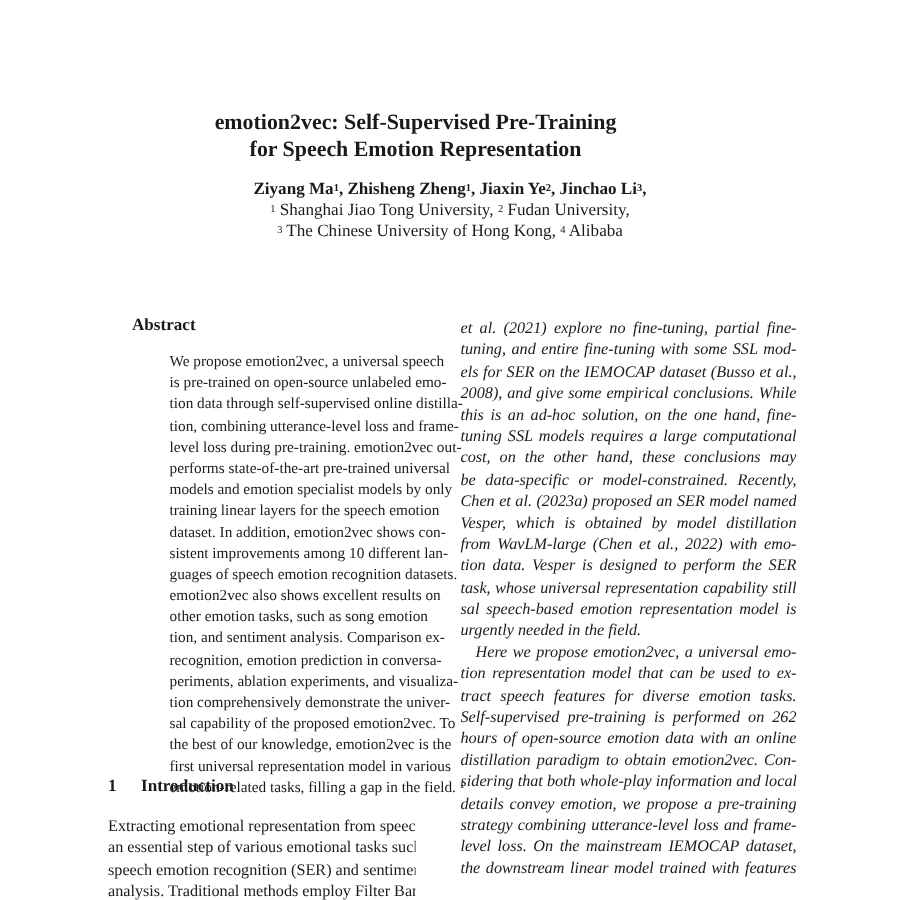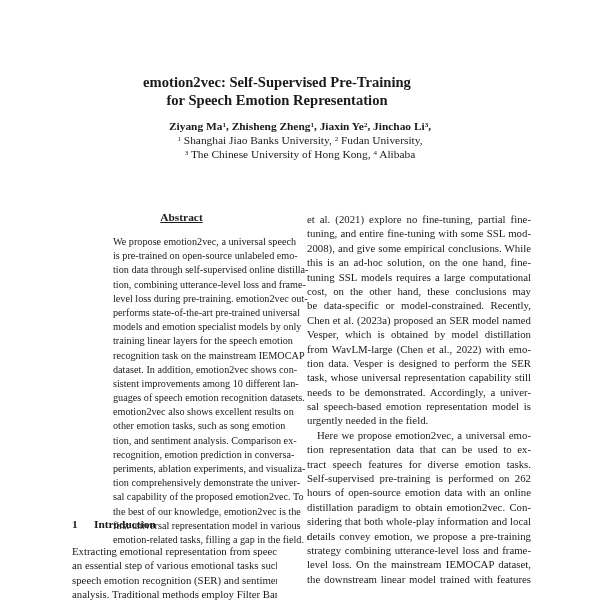--- a/index.html
+++ b/index.html
@@ -1,51 +1,51 @@
 <!DOCTYPE html>
 <html><head>
 <meta charset="utf-8">
 <style>
   html, body { margin:0; padding:0; background:#ffffff; }
   body { width:600px; height:600px; overflow:hidden; position:relative; font-family:"Liberation Serif", "DejaVu Serif", serif; color:#1a1a1a; }
   .title { position:absolute; left:0; width:554px; top:73px; text-align:center; font-weight:bold; font-size:14.6px; line-height:18px; }
   .authors { position:absolute; left:0; width:600px; top:119px; text-align:center; font-size:11.4px; line-height:14.2px; }
   .authors .names { font-weight:bold; }
   .authors sup { font-size:7px; vertical-align:top; position:relative; top:-1px; }
-  .abs-head { position:absolute; left:88px; width:187px; top:211px; text-align:center; font-weight:bold; font-size:11.4px;text-decoration:underline; }
+  .abs-head { position:absolute; left:88px; width:187px; top:211px; font-weight:bold; font-size:11.4px; }
   .abs-body { position:absolute; left:88px; width:187px; top:235px; font-size:10.2px; line-height:14.2px; text-align:justify; }
   .abs-body .ln { display:block; text-align:justify; text-align-last:justify; white-space:nowrap; height:14.2px;margin-left:25px; }
   .abs-body .ln.last { text-align-last:left; }
   .sec-head { position:absolute; left:72px; top:518px; font-weight:bold; font-size:11.4px; }
   .sec-head .num { display:inline-block; width:22px; }
   .col { position:absolute; font-size:10.8px; line-height:14.4px; }
   .col .ln { display:block; text-align:justify; text-align-last:justify; white-space:nowrap; height:14.4px; overflow:hidden; }
   .col .ln.last { text-align-last:left; }
   .col .ln.indent { padding-left:10px; }
   .left-col { left:72px; width:205px; top:544px; }
-  .right-col { left:307px; width:224px; top:212px; }
+  .right-col { left:307px; width:224px; top:212px;font-style:italic; }
 </style>
 </head>
 <body>
 
 <div class="title">
   <div>emotion2vec: Self-Supervised Pre-Training</div>
   <div>for Speech Emotion Representation</div>
 </div>
 
 <div class="authors">
   <div class="names">
     <span>Ziyang Ma</span><sup>1</sup>,
     <span>Zhisheng Zheng</span><sup>1</sup>,
     <span>Jiaxin Ye</span><sup>2</sup>,
     <span>Jinchao Li</span><sup>3</sup>,
   </div>
   <div>
     <sup>1</sup>
-    <span>Shanghai Jiao Banks University</span>,
+    <span>Shanghai Jiao Tong University</span>,
     <sup>2</sup>
     <span>Fudan University</span>,
   </div>
   <div>
     <sup>3</sup>
     <span>The Chinese University of Hong Kong</span>,
     <sup>4</sup>
     <span>Alibaba</span>
   </div>
 </div>
@@ -54,21 +54,20 @@
 
 <div class="abs-body">
   <span class="ln">We propose emotion2vec, a universal speech</span>
   <span class="ln">is pre-trained on open-source unlabeled emo-</span>
   <span class="ln">tion data through self-supervised online distilla-</span>
   <span class="ln">tion, combining utterance-level loss and frame-</span>
   <span class="ln">level loss during pre-training. emotion2vec out-</span>
   <span class="ln">performs state-of-the-art pre-trained universal</span>
   <span class="ln">models and emotion specialist models by only</span>
   <span class="ln">training linear layers for the speech emotion</span>
-  <span class="ln">recognition task on the mainstream IEMOCAP</span>
   <span class="ln">dataset. In addition, emotion2vec shows con-</span>
   <span class="ln">sistent improvements among 10 different lan-</span>
   <span class="ln">guages of speech emotion recognition datasets.</span>
   <span class="ln">emotion2vec also shows excellent results on</span>
   <span class="ln">other emotion tasks, such as song emotion</span>
   <span class="ln">tion, and sentiment analysis. Comparison ex-</span>
   <span class="ln">recognition, emotion prediction in conversa-</span>
   <span class="ln">periments, ablation experiments, and visualiza-</span>
   <span class="ln">tion comprehensively demonstrate the univer-</span>
   <span class="ln">sal capability of the proposed emotion2vec. To</span>
@@ -84,35 +83,35 @@
 <div class="col left-col">
   <span class="ln">Extracting emotional representation from speech is</span>
   <span class="ln">an essential step of various emotional tasks such as</span>
   <span class="ln">speech emotion recognition (SER) and sentiment</span>
   <span class="ln">analysis. Traditional methods employ Filter Banks</span>
 </div>
 
 <div class="col right-col">
   <span class="ln">et al. (2021) explore no fine-tuning, partial fine-</span>
   <span class="ln">tuning, and entire fine-tuning with some SSL mod-</span>
+  <span class="ln">els for SER on the IEMOCAP dataset (Busso et al.,</span>
   <span class="ln">2008), and give some empirical conclusions. While</span>
   <span class="ln">this is an ad-hoc solution, on the one hand, fine-</span>
   <span class="ln">tuning SSL models requires a large computational</span>
   <span class="ln">cost, on the other hand, these conclusions may</span>
   <span class="ln">be data-specific or model-constrained. Recently,</span>
   <span class="ln">Chen et al. (2023a) proposed an SER model named</span>
   <span class="ln">Vesper, which is obtained by model distillation</span>
   <span class="ln">from WavLM-large (Chen et al., 2022) with emo-</span>
   <span class="ln">tion data. Vesper is designed to perform the SER</span>
   <span class="ln">task, whose universal representation capability still</span>
-  <span class="ln">needs to be demonstrated. Accordingly, a univer-</span>
   <span class="ln">sal speech-based emotion representation model is</span>
   <span class="ln last">urgently needed in the field.</span>
   <span class="ln indent">Here we propose emotion2vec, a universal emo-</span>
-  <span class="ln">tion representation data that can be used to ex-</span>
+  <span class="ln">tion representation model that can be used to ex-</span>
   <span class="ln">tract speech features for diverse emotion tasks.</span>
   <span class="ln">Self-supervised pre-training is performed on 262</span>
   <span class="ln">hours of open-source emotion data with an online</span>
   <span class="ln">distillation paradigm to obtain emotion2vec. Con-</span>
   <span class="ln">sidering that both whole-play information and local</span>
   <span class="ln">details convey emotion, we propose a pre-training</span>
   <span class="ln">strategy combining utterance-level loss and frame-</span>
   <span class="ln">level loss. On the mainstream IEMOCAP dataset,</span>
   <span class="ln">the downstream linear model trained with features</span>
 

